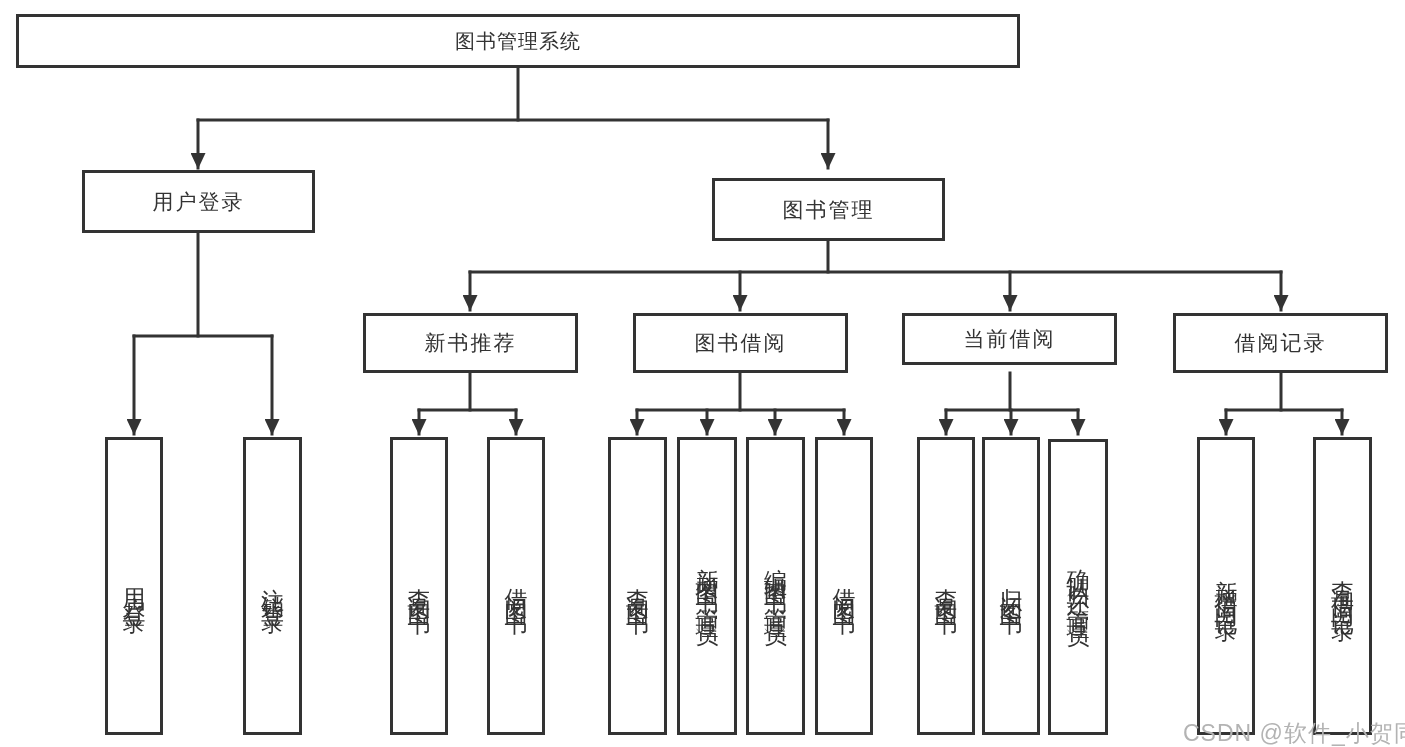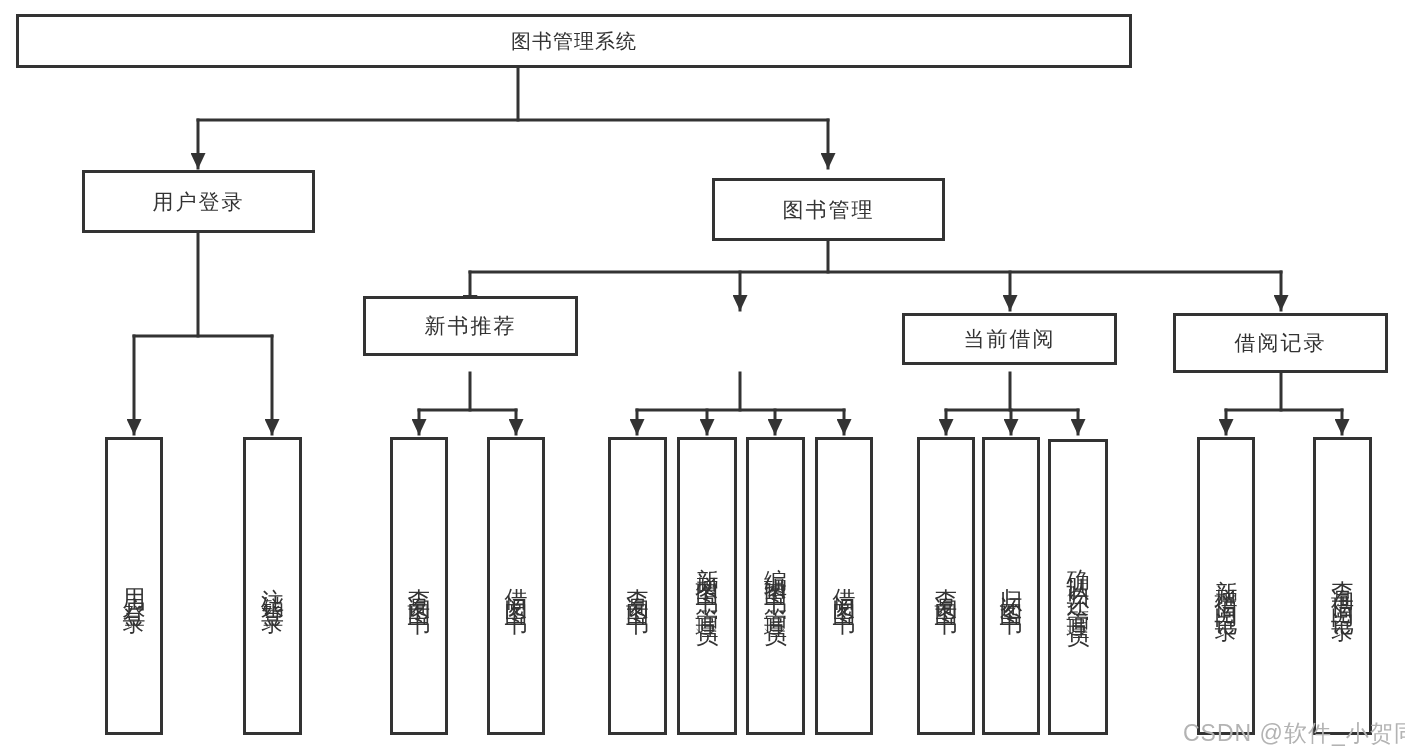--- a/index.html
+++ b/index.html
@@ -107,33 +107,36 @@
       <line x1="1011" y1="410" x2="1011" y2="434" marker-end="url(#ah)"></line>
       <line x1="1078" y1="410" x2="1078" y2="434" marker-end="url(#ah)"></line>
 
       <line x1="1281" y1="373" x2="1281" y2="410"></line>
       <line x1="1226" y1="410" x2="1342" y2="410"></line>
       <line x1="1226" y1="410" x2="1226" y2="434" marker-end="url(#ah)"></line>
       <line x1="1342" y1="410" x2="1342" y2="434" marker-end="url(#ah)"></line>
     </g>
   </svg>
 
-  <div class="node root" style="left:16px; top:14px; width:1116px; height:54px;">
+  <div class="node root" style="left:16px; top:14px; width:1004px; height:54px;">
     <span>图书管理系统</span>
   </div>
 
   <div class="node header" style="left:82px; top:170px; width:233px; height:63px;">
     <span>用户登录</span>
   </div>
   <div class="node header" style="left:712px; top:170px; width:233px; height:63px;margin-top:8px;">
     <span>图书管理</span>
   </div>
 
-  <div class="node header" style="left:363px; top:296px; width:215px; height:60px;">
+  <div class="node header" style="left:363px; top:313px; width:215px; height:60px;">
     <span>新书推荐</span>
+  </div>
+  <div class="node header" style="left:633px; top:313px; width:215px; height:60px;">
+    <span>图书借阅</span>
   </div>
   <div class="node header" style="left:902px; top:313px; width:215px; height:52px;">
     <span>当前借阅</span>
   </div>
   <div class="node header" style="left:1173px; top:313px; width:215px; height:60px;">
     <span>借阅记录</span>
   </div>
 
   <div class="node leaf" style="left:105px; top:437px; width:58px; height:298px;">
     <span>用户登录</span>

